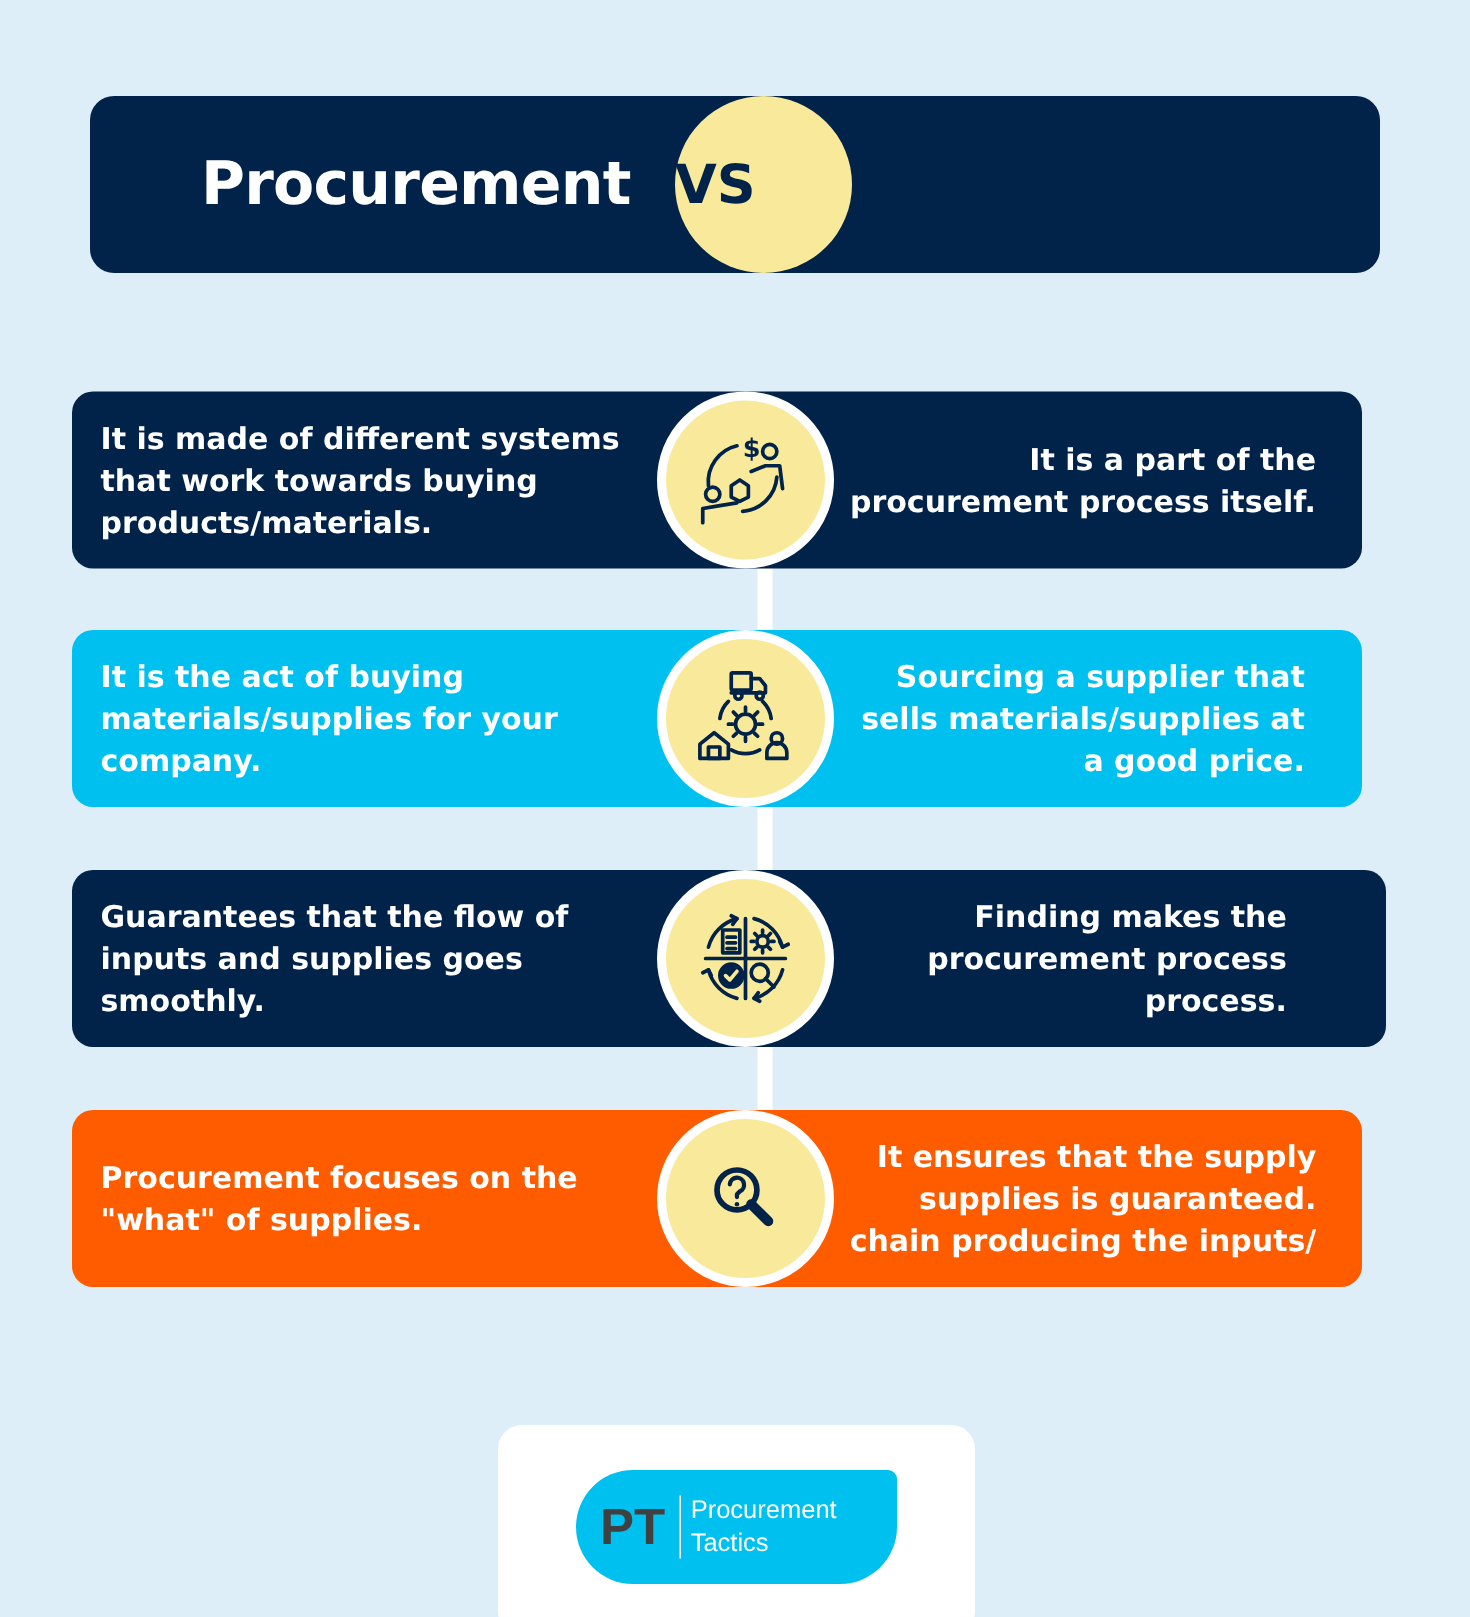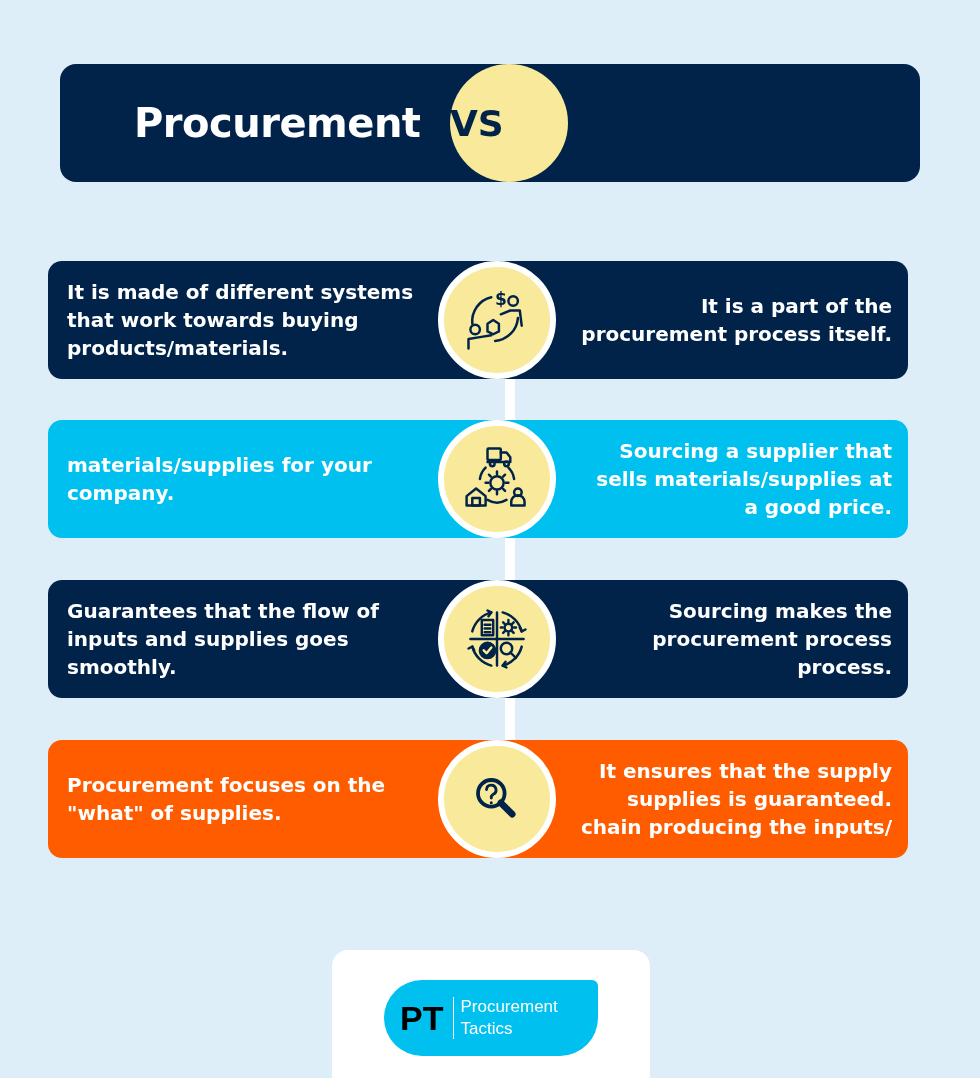--- a/index.html
+++ b/index.html
@@ -32,40 +32,40 @@
   .row {
     position: absolute; left: 48px; width: 860px; height: 118px;
     border-radius: 14px;
   }
   .row .left-text, .row .right-text {
     position: absolute; top: 0; height: 118px;
     display: flex; align-items: center;
     color: #ffffff; font-weight: bold; font-size: 20px; line-height: 28px;
   }
   .row .left-text { left: 19px; width: 370px; text-align: left; }
-  .row .right-text { right: 16px; width: 340px; justify-content: flex-end; text-align: right; }
+  .row .right-text { right: 16px; width: 340px; justify-content: center; text-align: right; }
   .row .left-text span, .row .right-text span { display: block; }
   .icon-circle {
     position: absolute; left: 391px; top: 0; width: 106px; height: 106px;
     border: 6px solid #ffffff; border-radius: 50%; background: #f8ea9a;
     display: flex; align-items: center; justify-content: center;
     margin-left: -1px;
   }
   .icon-circle svg { width: 76px; height: 76px; }
   .footer-card {
     position: absolute; left: 332px; top: 950px; width: 318px; height: 140px;
     background: #ffffff; border-radius: 16px;
   }
   .logo {
     position: absolute; left: 52px; top: 30px; width: 214px; height: 76px;
     background: #00c0f0; border-radius: 38px 6px 38px 38px;
     display: flex; align-items: center;
   }
   .logo .pt {
-    color: #000000; font-weight: bold; font-size: 34px; margin-left: 16px;
+    color: #404040; font-weight: bold; font-size: 34px; margin-left: 16px;
     font-family: "Liberation Sans", sans-serif;
   }
   .logo .divider {
     width: 1px; height: 42px; background: #ffffff; margin: 0 6px 0 10px;
   }
   .logo .name {
     color: #ffffff; font-size: 17px; line-height: 22px;
     font-family: "Liberation Sans", sans-serif;
   }
   .logo .name span { display: block; }
@@ -106,20 +106,21 @@
     <div>
       <span>It is a part of the</span>
       <span>procurement process itself.</span>
     </div>
   </div>
 </div>
 
 <div class="row" style="top:420px;background:#00c0f0;">
   <div class="left-text">
     <div>
+      <span>It is the act of buying</span>
       <span>materials/supplies for your</span>
       <span>company.</span>
     </div>
   </div>
   <div class="icon-circle">
     <svg viewBox="0 0 80 80" fill="none" stroke="#01234a" stroke-width="2.6" stroke-linecap="round" stroke-linejoin="round">
       <rect x="30" y="8" width="14" height="12" rx="1"></rect>
       <path d="M44 12 L50 12 L54 17 L54 22 L30 22"></path>
       <circle cx="35" cy="24" r="2.5"></circle>
       <circle cx="50" cy="24" r="2.5"></circle>
@@ -136,21 +137,21 @@
   </div>
   <div class="right-text">
     <div>
       <span>Sourcing a supplier that</span>
       <span>sells materials/supplies at</span>
       <span>a good price.</span>
     </div>
   </div>
 </div>
 
-<div class="row" style="top:580px;background:#01234a;">
+<div class="row" style="top:580px;background:#01234a;padding-left:16px;">
   <div class="left-text">
     <div>
       <span>Guarantees that the flow of</span>
       <span>inputs and supplies goes</span>
       <span>smoothly.</span>
     </div>
   </div>
   <div class="icon-circle">
     <svg viewBox="0 0 80 80" fill="none" stroke="#01234a" stroke-width="2.6" stroke-linecap="round" stroke-linejoin="round">
       <path d="M40 12 L40 68 M12 40 L68 40"></path>
@@ -167,21 +168,21 @@
       <circle cx="52" cy="28" r="4"></circle>
       <path d="M52 20 L52 22 M52 34 L52 36 M44 28 L46 28 M58 28 L60 28 M46.5 22.5 L48 24 M56 32 L57.5 33.5 M46.5 33.5 L48 32 M56 24 L57.5 22.5"></path>
       <circle cx="30" cy="52" r="8" fill="#01234a"></circle>
       <path d="M26 52 L29 55 L34 49" stroke="#f8ea9a"></path>
       <circle cx="50" cy="50" r="6"></circle>
       <path d="M54 54 L60 60"></path>
     </svg>
   </div>
   <div class="right-text">
     <div>
-      <span>Sourcing makes the</span>
+      <span>Finding makes the</span>
       <span>procurement process</span>
       <span>process.</span>
     </div>
   </div>
 </div>
 
 <div class="row" style="top:740px;background:#ff5c00;">
   <div class="left-text">
     <div>
       <span>Procurement focuses on the</span>

